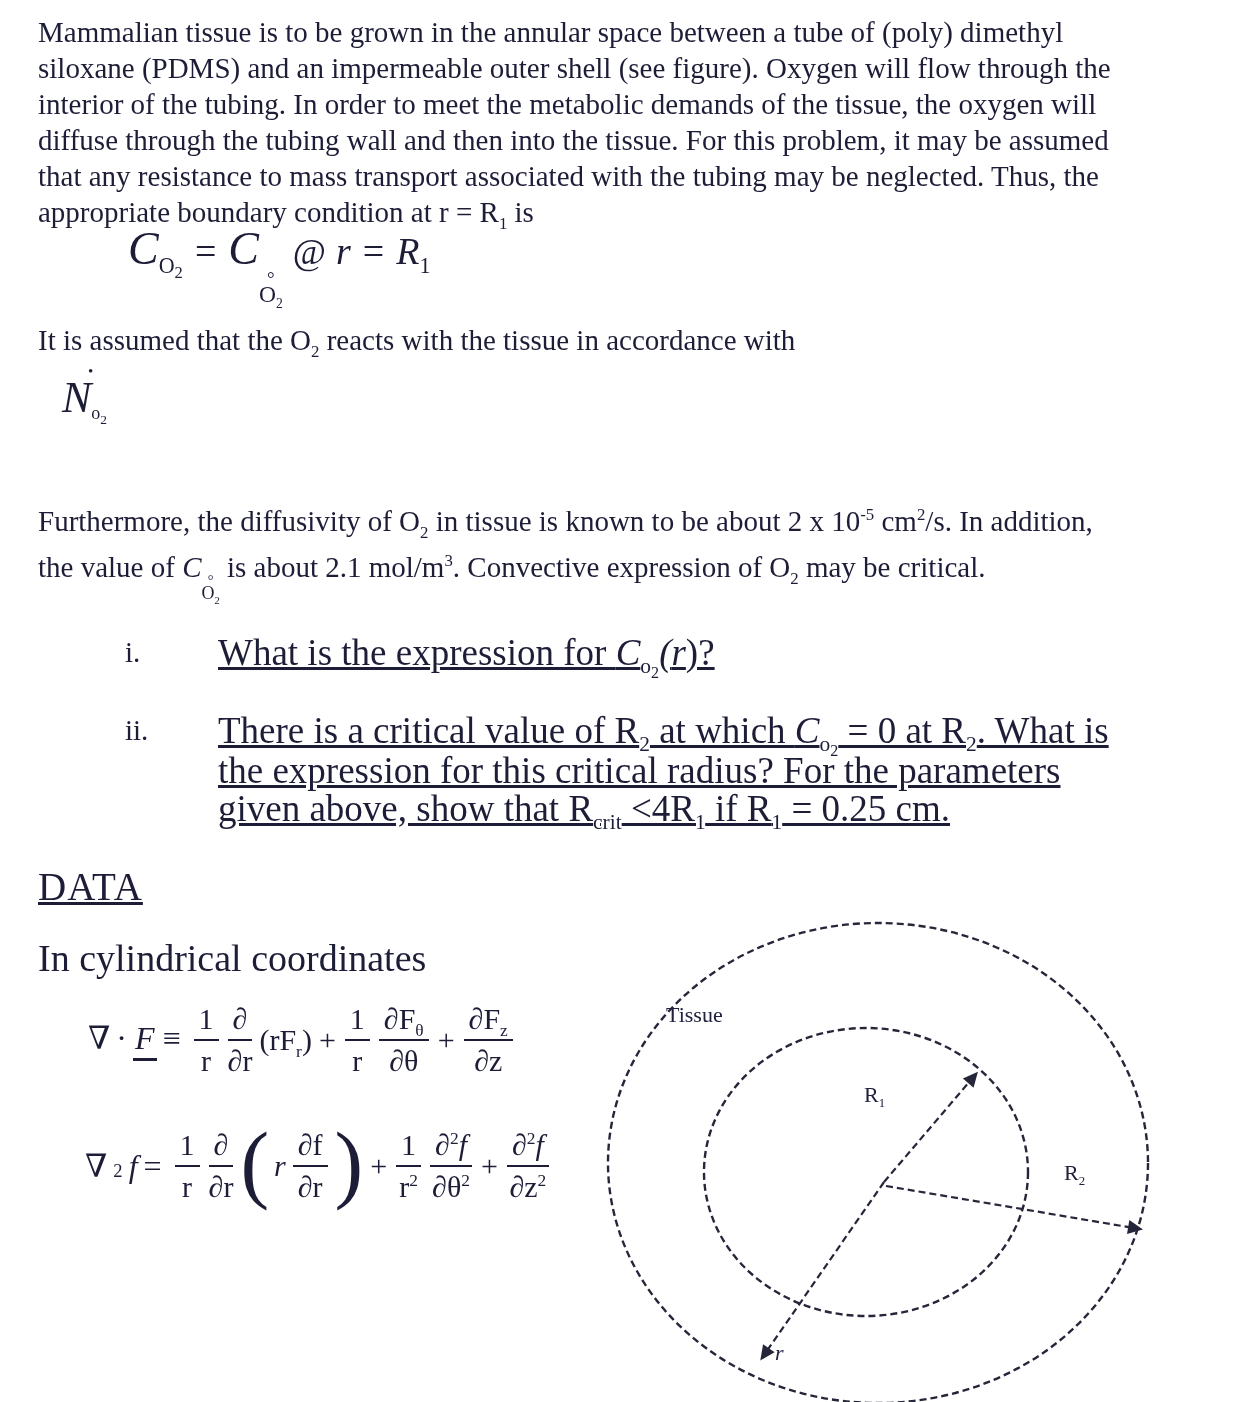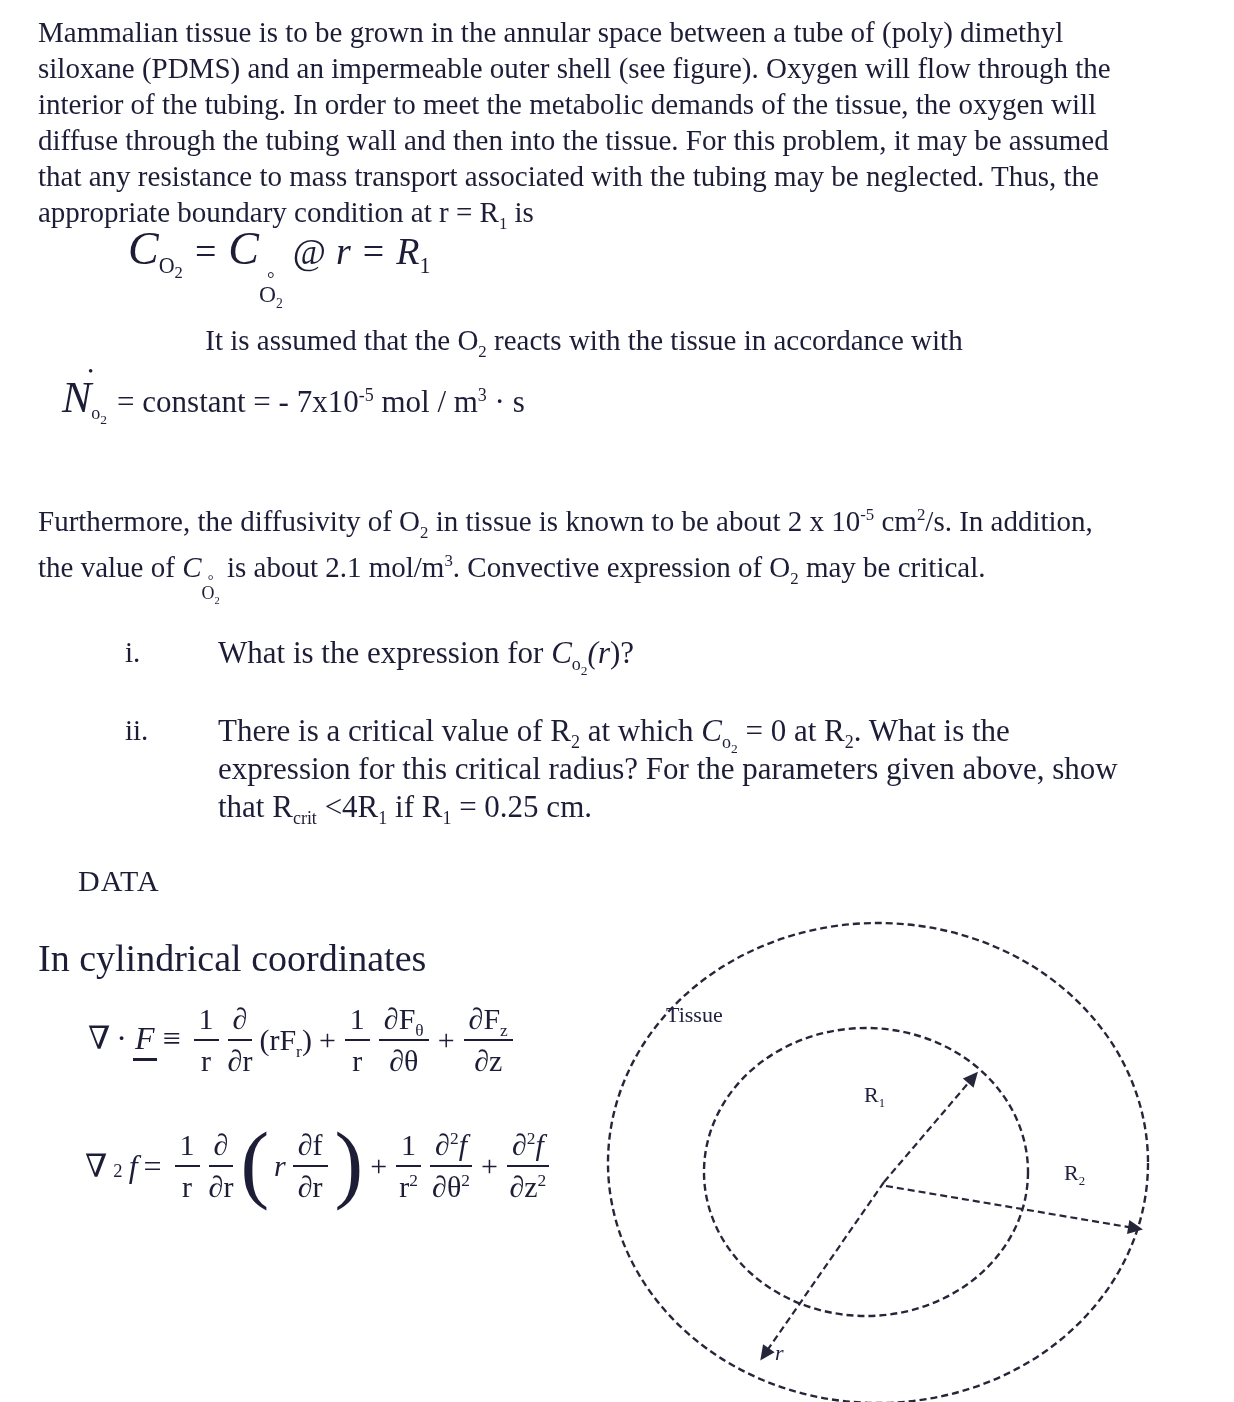--- a/index.html
+++ b/index.html
@@ -6,23 +6,23 @@
   body{
     width:1234px;height:1402px;position:relative;overflow:hidden;
     background:#ffffff;color:#1d1d38;
     font-family:"Liberation Serif","DejaVu Serif",serif;
   }
   .abs{position:absolute;}
   sub,sup{font-size:0.58em;line-height:0;}
   sub sub{font-size:0.75em;}
   .para{font-size:29px;line-height:36px;}
   .para3{font-size:29px;line-height:46px;margin-top:36px;}
-  .qtext{font-size:31px;line-height:38px;}
+  .qtext{font-size:37px;line-height:38px;text-decoration:underline;}
   .marker{font-size:29px;}
-  .heading{font-size:30px;letter-spacing:1px;margin-left:40px;}
+  .heading{font-size:39px;text-decoration:underline;letter-spacing:1px;}
   .subhead{font-size:38px;}
   .it{font-style:italic;}
   
   .eq{display:flex;align-items:baseline;gap:10px;justify-content:flex-end;}
   .eq1{font-size:38px;}
   .eq1 .big{font-size:46px;font-style:italic;}
   .eq1 .at{font-size:36px;}
   .eqN{font-size:31px;}
   .eqN .nvar{font-size:44px;font-style:italic;}
   .ngrp{position:relative;display:inline-block;}
@@ -53,25 +53,24 @@
   <span class="grp"><span class="big">C</span><span class="cstack">
         <span class="top">°</span>
         <span class="bot"><span>O</span><sub>2</sub></span>
       </span></span>
   <span class="at">@</span>
   <span class="it">r</span>
   <span class="op">=</span>
   <span class="grp"><span class="it">R</span><sub>1</sub></span>
 </div>
 
-<div class="abs para" style="left:38px;top:322px;width:1092px;text-align:center;"><span>It is assumed that the O</span><sub>2</sub><span> reacts with the tissue in accordance with</span></div>
+<div class="abs para" style="left:38px;top:322px;width:1092px;"><span>It is assumed that the O</span><sub>2</sub><span> reacts with the tissue in accordance with</span></div>
 
 <div class="abs eq eqN" style="left:62px;top:372px;">
   <span class="ngrp"><span class="nvar">N</span><span class="ndot">•</span><sub><span>o</span><sub>2</sub></sub></span>
-  <span class="grp"><span>= constant = - 7x10</span><sup>-5</sup><span> mol / m</span><sup>3</sup><span> · s</span></span>
 </div>
 
 <div class="abs para3" style="left:38px;top:462px;width:1092px;"><span>Furthermore, the diffusivity of O</span><sub>2</sub><span> in tissue is known to be about 2 x 10</span><sup>-5</sup><span> cm</span><sup>2</sup><span>/s.  In addition, the value of </span><span class="it">C</span><span class="cstack-sm">
       <span class="top">°</span>
       <span class="bot"><span>O</span><sub>2</sub></span>
     </span><span> is about 2.1 mol/m</span><sup>3</sup><span>.  Convective expression of O</span><sub>2</sub><span> may be critical.</span></div>
 
 <div class="abs marker" style="left:125px;top:636px;">i.</div>
 <div class="abs qtext" style="left:218px;top:634px;width:905px;"><span>What is the expression for </span><span class="it">C</span><sub><span>o</span><sub>2</sub></sub><span class="it">(</span><span class="it">r</span><span>)?</span></div>
 

